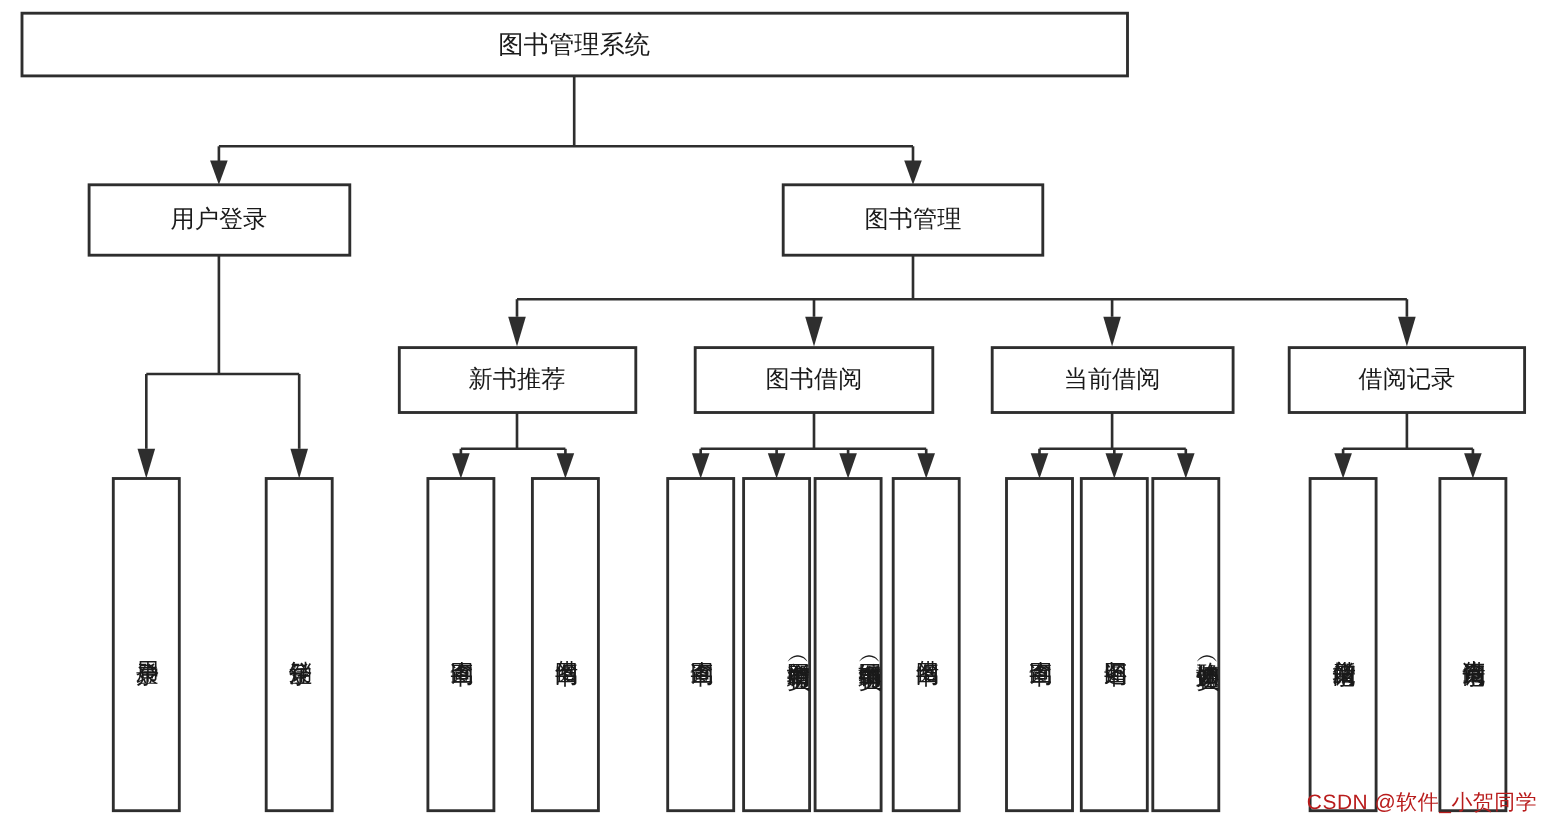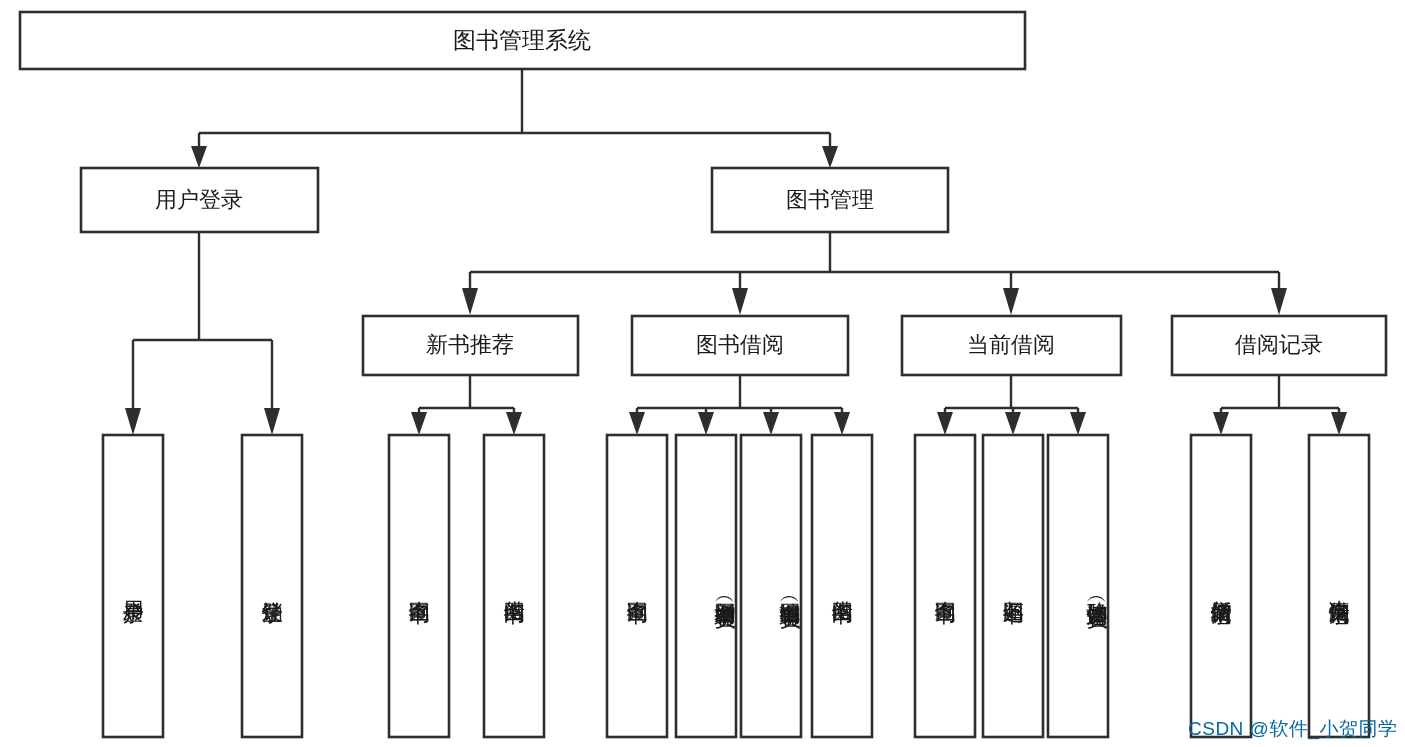--- a/index.html
+++ b/index.html
@@ -69,21 +69,21 @@
     text-align: center;
     white-space: nowrap;
     pointer-events: none;
   }
   .watermark {
     position: absolute;
     left: 1188px;
     top: 716px;
     font-family: "Liberation Sans", "DejaVu Sans", sans-serif;
     font-size: 19px;
-    color: #0369a1;
+    color: #b91c1c;
     white-space: nowrap;
     letter-spacing: 0.5px;
   }
 </style>
 </head>
 <body>
 
 <div id="diagram-root">
 
   <svg class="flow" viewBox="0 0 1405 747" xmlns="http://www.w3.org/2000/svg">

